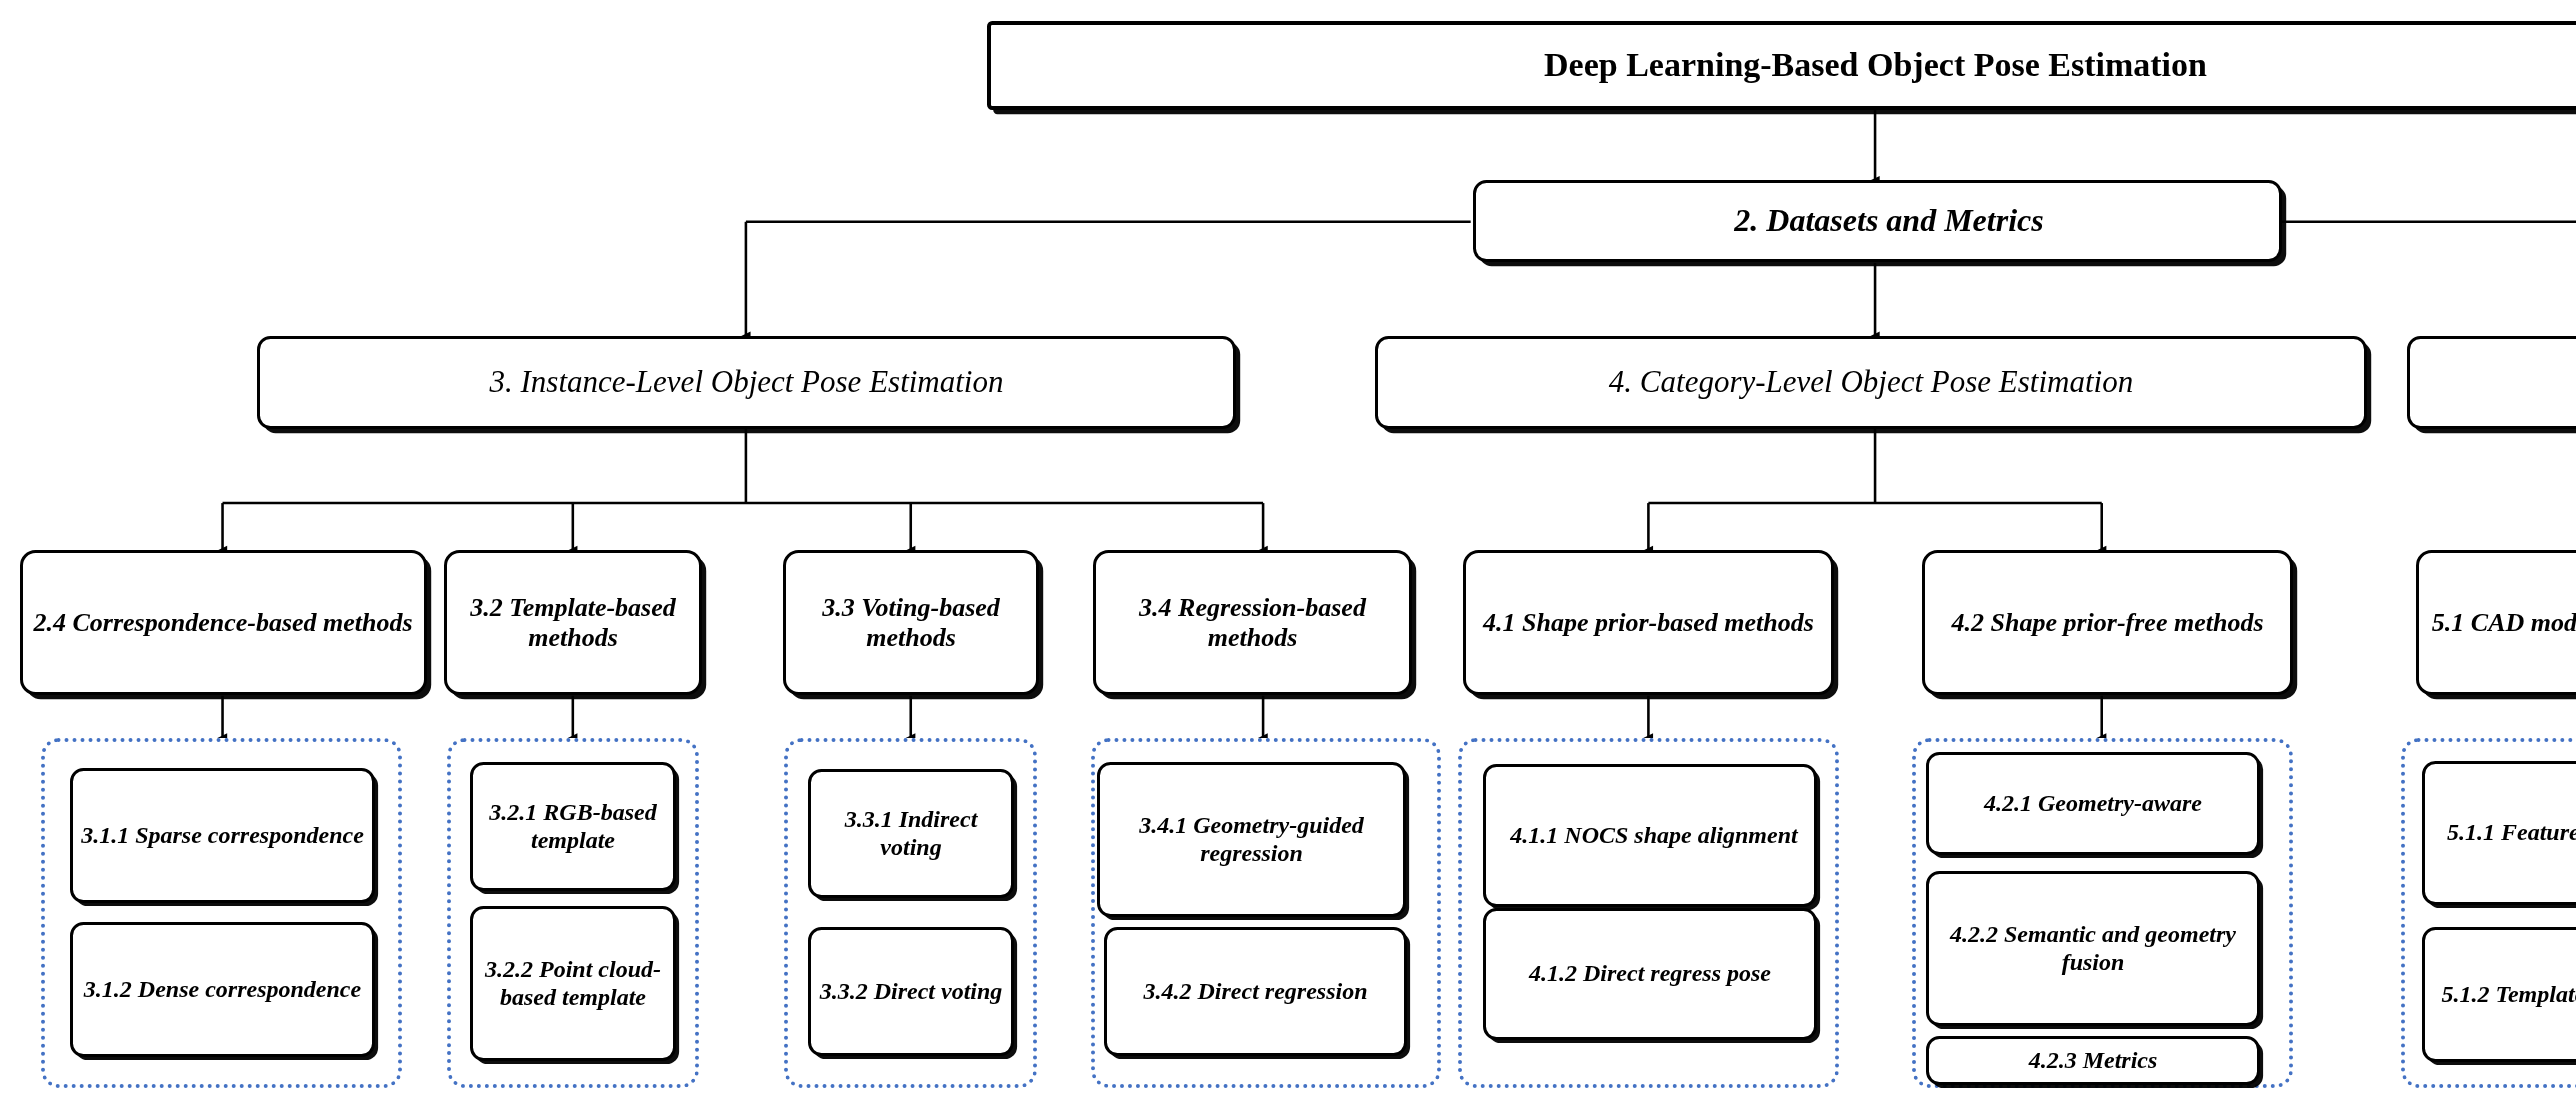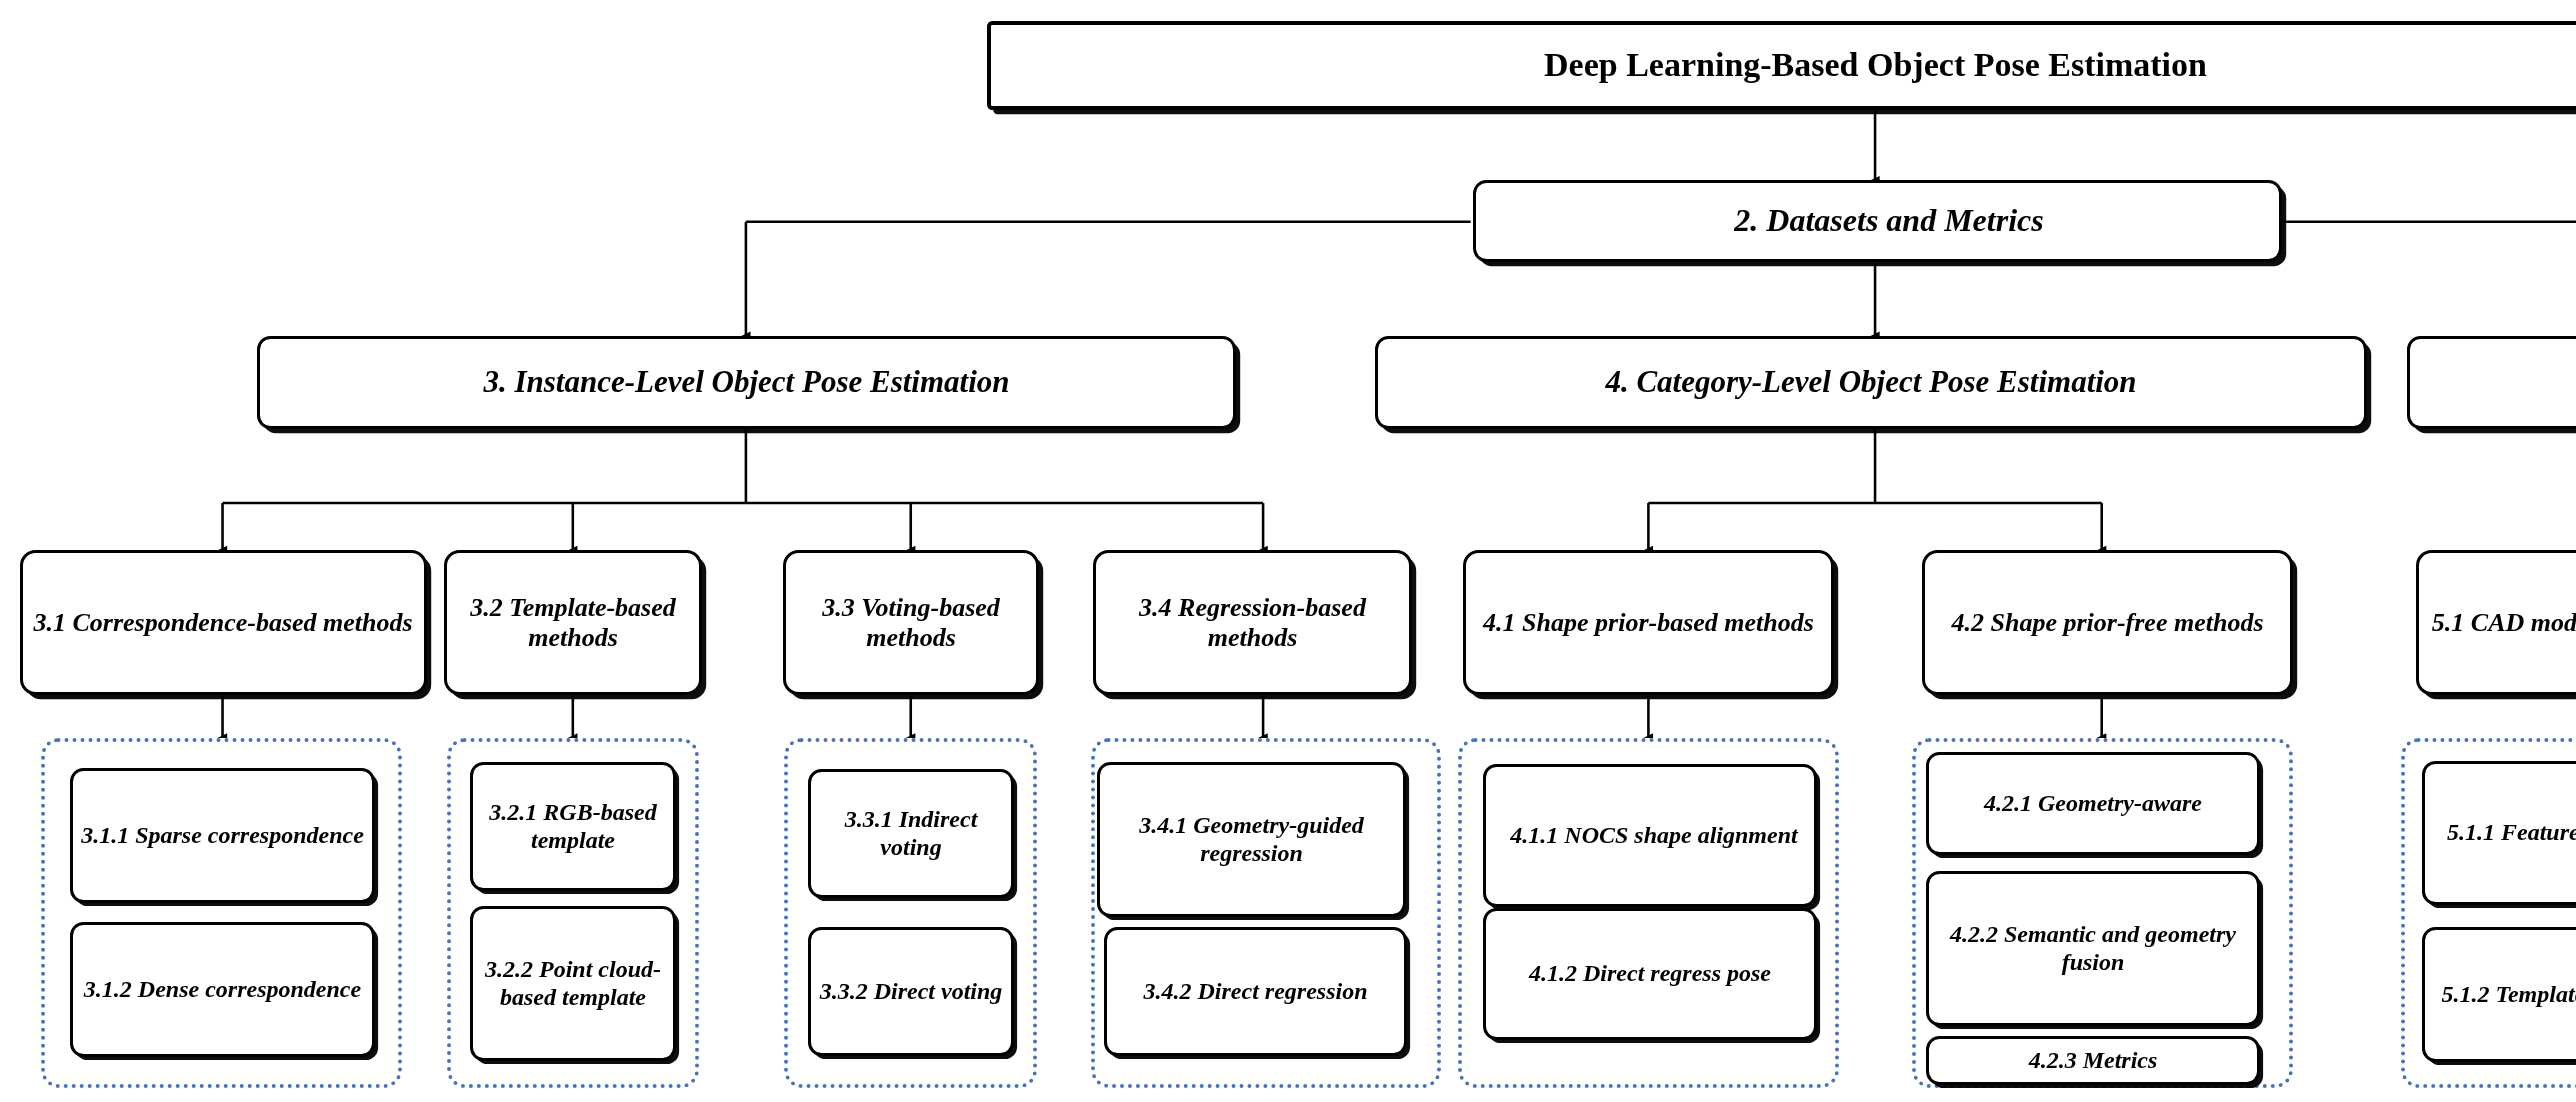--- a/index.html
+++ b/index.html
@@ -19,21 +19,21 @@
     box-shadow:5.2px 5.2px 0 -1px rgba(0,0,0,0.95);
     z-index:3;
   }
   .node span{display:block;padding:0 5.2px;}
 
   
   .l1{font-weight:700;font-style:normal;font-size:34px;border-radius:5.2px;border-width:4.1px;}
   
   .l2{font-weight:700;font-style:italic;font-size:32px;border-radius:13.4px;padding-left:23px;}
   
-  .l3{font-weight:700;font-style:italic;font-size:31px;border-radius:13.4px;}
+  .l3{font-weight:400;font-style:italic;font-size:31px;border-radius:13.4px;}
   
   .l4{font-weight:700;font-style:italic;font-size:26px;border-radius:15.5px;}
 
   
   .group{
     position:absolute;box-sizing:border-box;
     border:4.6px dotted #4472C4;border-radius:17.5px;background:#fff;
     z-index:2;
   }
   
@@ -108,21 +108,21 @@
     <span>3. Instance-Level Object Pose Estimation</span>
   </div>
   <div class="node l3" style="left:1375px;top:336px;width:992px;height:93px;">
     <span>4. Category-Level Object Pose Estimation</span>
   </div>
   <div class="node l3" style="left:2407px;top:336px;width:812px;height:93px;">
     
   </div>
 
   <div class="node l4" style="left:19.6px;top:550px;width:407px;height:145px;">
-    <span>3.1 Correspondence-based methods</span>
+    <span>2.4 Correspondence-based methods</span>
   </div>
   <div class="node l4" style="left:444px;top:550px;width:258px;height:145px;">
     <span>3.2 Template-based methods</span>
   </div>
   <div class="node l4" style="left:783px;top:550px;width:256px;height:145px;">
     <span>3.3 Voting-based methods</span>
   </div>
   <div class="node l4" style="left:1093px;top:550px;width:319px;height:145px;">
     <span>3.4 Regression-based methods</span>
   </div>

